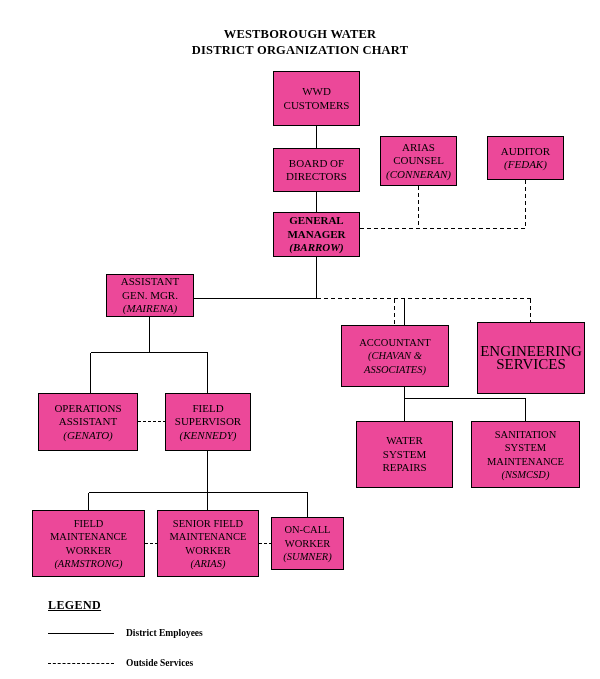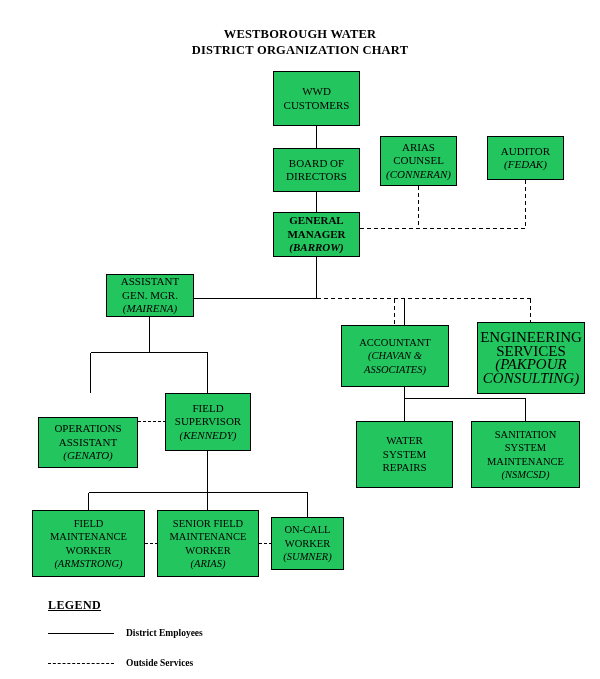--- a/index.html
+++ b/index.html
@@ -33,21 +33,21 @@
   #connector-layer {
     position: absolute;
     left: 0;
     top: 0;
     width: 600px;
     height: 679px;
   }
   .node {
     position: absolute;
     border: 1px solid #000000;
-    background: #22c55e;
+    background: #ec4899;
     box-sizing: border-box;
     display: flex;
     flex-direction: column;
     align-items: center;
     justify-content: center;
     text-align: center;
     font-size: 11px;
     line-height: 13.5px;
     padding: 2px 3px;
     z-index: 2;
@@ -193,24 +193,23 @@
   </div>
 
   <div class="node" style="left:341px; top:325px; width:108px; height:62px; font-size:10.5px;">
     <span class="line">ACCOUNTANT</span>
     <span class="person" style="white-space:normal; line-height:13.5px;">(CHAVAN &amp; ASSOCIATES)</span>
   </div>
 
   <div class="node" style="left:477px; top:322px; width:108px; height:72px; font-size:15px;">
     <span class="line">ENGINEERING</span>
     <span class="line">SERVICES</span>
-    <span class="person" style="white-space:normal; line-height:13.5px;">(PAKPOUR CONSULTING)</span>
-  </div>
-
-  <div class="node" style="left:38px; top:393px; width:100px; height:51px;margin-top:24px;">
+  </div>
+
+  <div class="node" style="left:38px; top:393px; width:100px; height:58px;">
     <span class="line">OPERATIONS</span>
     <span class="line">ASSISTANT</span>
     <span class="person">(GENATO)</span>
   </div>
 
   <div class="node" style="left:165px; top:393px; width:86px; height:58px;">
     <span class="line">FIELD</span>
     <span class="line">SUPERVISOR</span>
     <span class="person">(KENNEDY)</span>
   </div>

